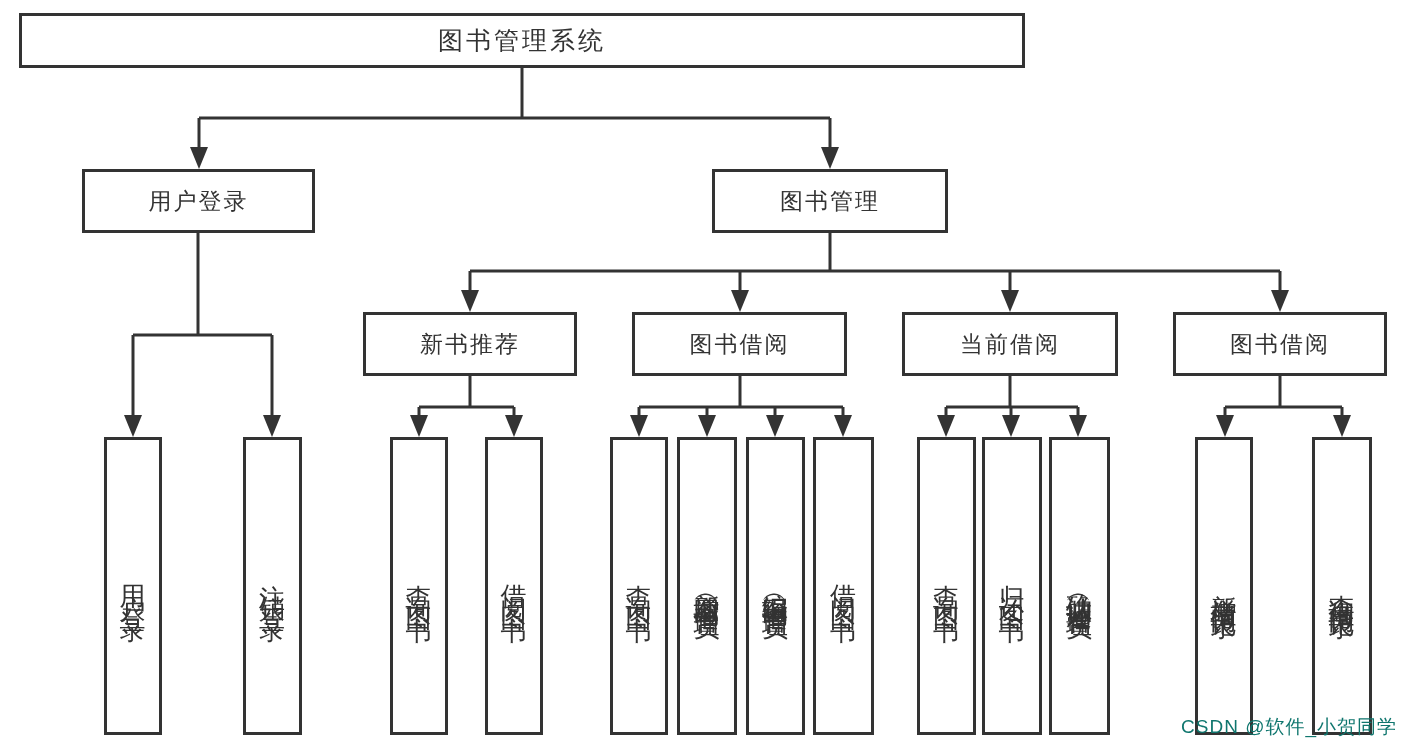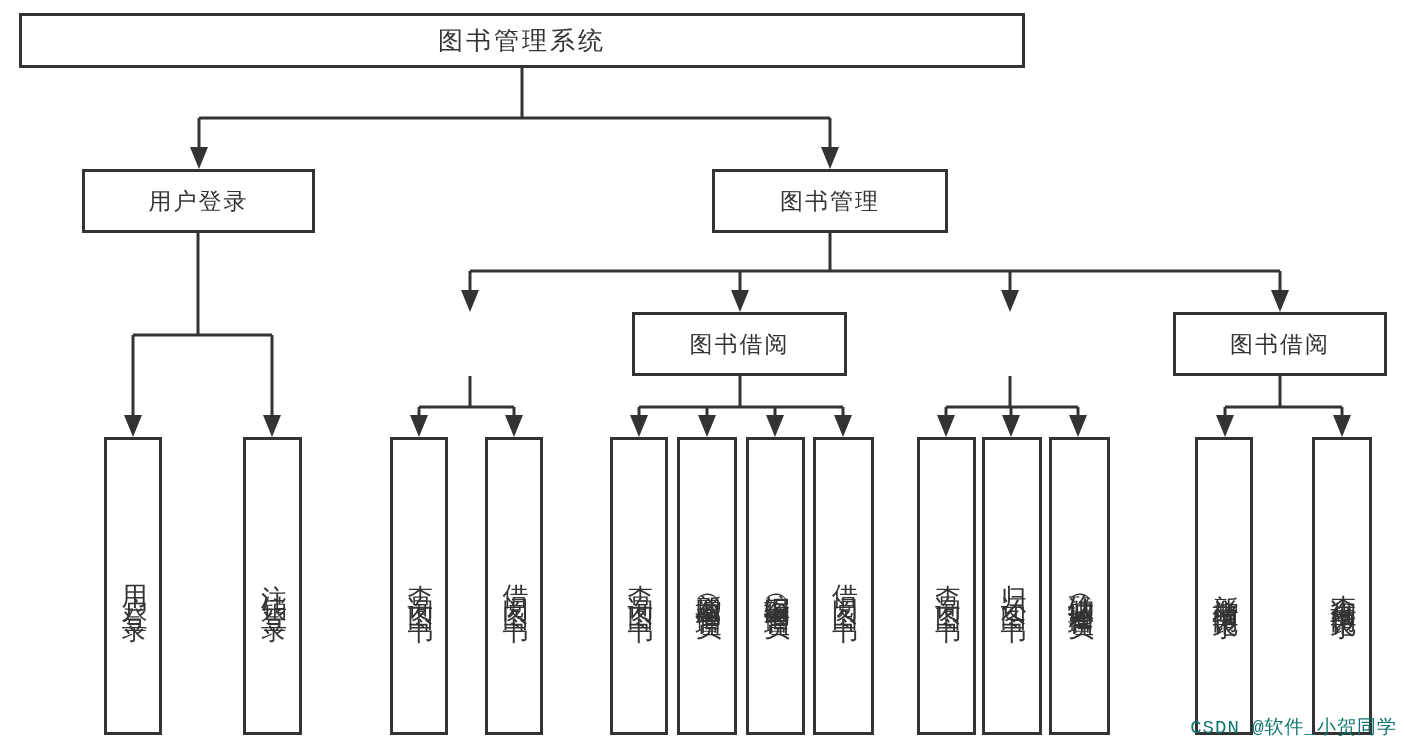--- a/index.html
+++ b/index.html
@@ -1,20 +1,20 @@
 <!DOCTYPE html>
 <html><head>
 <meta charset="utf-8">
 <style>
   html,body{margin:0;padding:0;background:#ffffff;}
   .canvas{
     position:relative;
     width:1405px;height:747px;
     background:#ffffff;
-    font-family:Liberation Mono, monospace;
+    font-family:Liberation Sans, sans-serif;
     overflow:hidden;
   }
   .wires{position:absolute;left:0;top:0;width:1405px;height:747px;}
   .box{
     position:absolute;
     box-sizing:border-box;
     border:3px solid #333333;
     background:#ffffff;
     display:flex;align-items:center;justify-content:center;
     color:#333333;
@@ -125,22 +125,28 @@
     <span>图书管理系统</span>
   </div>
 
   <div class="box h" style="left:82px;top:169px;width:233px;height:64px">
     <span>用户登录</span>
   </div>
   <div class="box h" style="left:712px;top:169px;width:236px;height:64px">
     <span>图书管理</span>
   </div>
 
+  <div class="box h" style="left:363px;top:312px;width:214px;height:64px">
+    <span>新书推荐</span>
+  </div>
   <div class="box h" style="left:632px;top:312px;width:215px;height:64px">
     <span>图书借阅</span>
+  </div>
+  <div class="box h" style="left:902px;top:312px;width:216px;height:64px">
+    <span>当前借阅</span>
   </div>
   <div class="box h" style="left:1173px;top:312px;width:214px;height:64px">
     <span>图书借阅</span>
   </div>
 
   <div class="box v v4" style="left:104px;top:437px;width:58px;height:298px">
     <span class="vtext">用户登录</span>
   </div>
   <div class="box v v4" style="left:243px;top:437px;width:59px;height:298px">
     <span class="vtext">注销登录</span>

